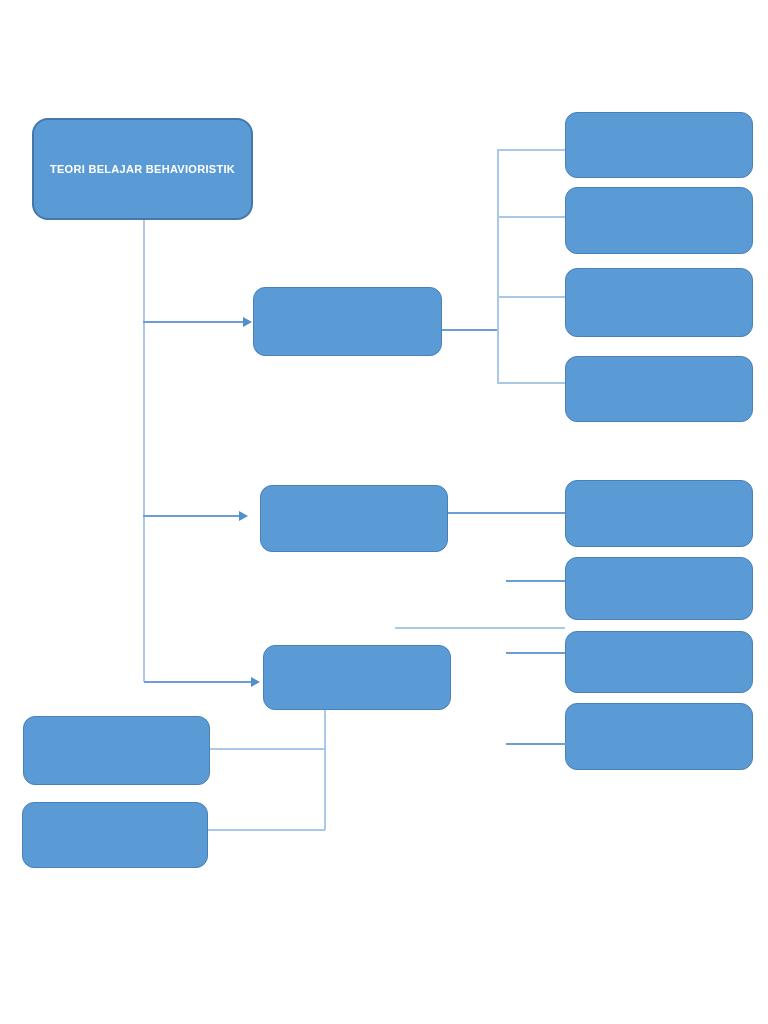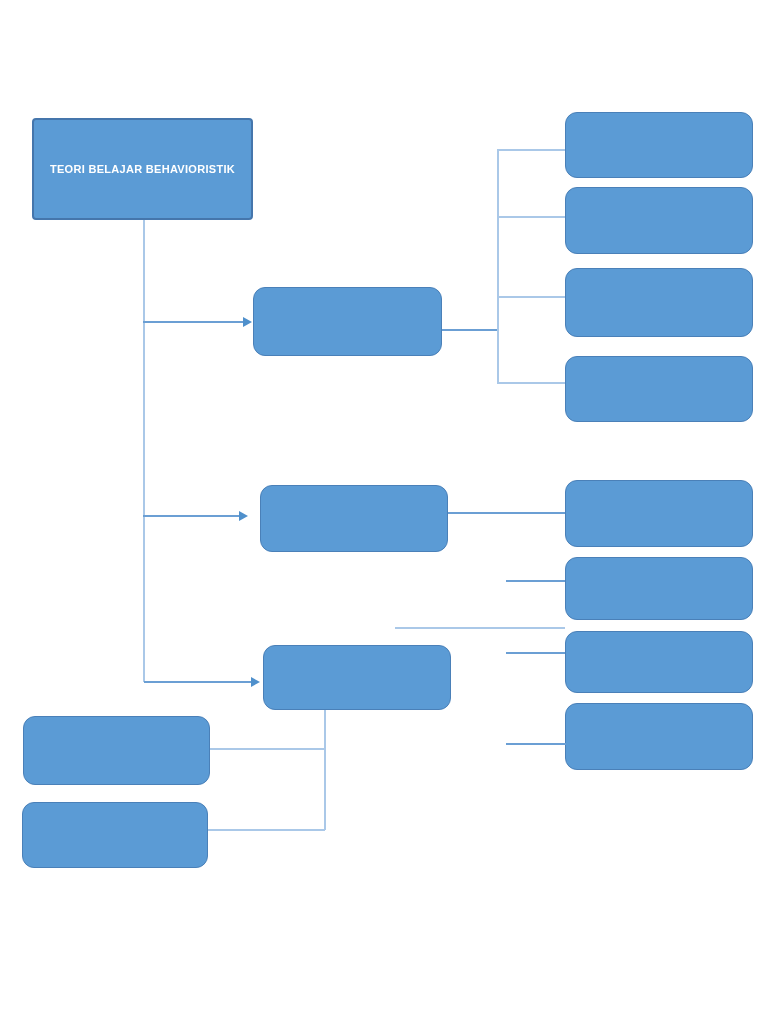--- a/index.html
+++ b/index.html
@@ -11,21 +11,21 @@
     font-family:"Liberation Sans", sans-serif;
   }
   .node{
     position:absolute;
     background:var(--node_fill,#5b9bd5);
     border:1.5px solid var(--node_border,#4a80b8);
     border-radius:12px;
     box-sizing:border-box;
   }
   .node.root{
-    border-radius:4px;
+    border-radius:16px;
     border:2px solid var(--root_border,#4576ac);
     display:flex;align-items:center;justify-content:center;
     text-align:center;
   }
   .root-label{
     color:var(--text_color,#ffffff);
     font-size:11px;
     font-weight:bold;
     letter-spacing:0.3px;
     white-space:nowrap;

